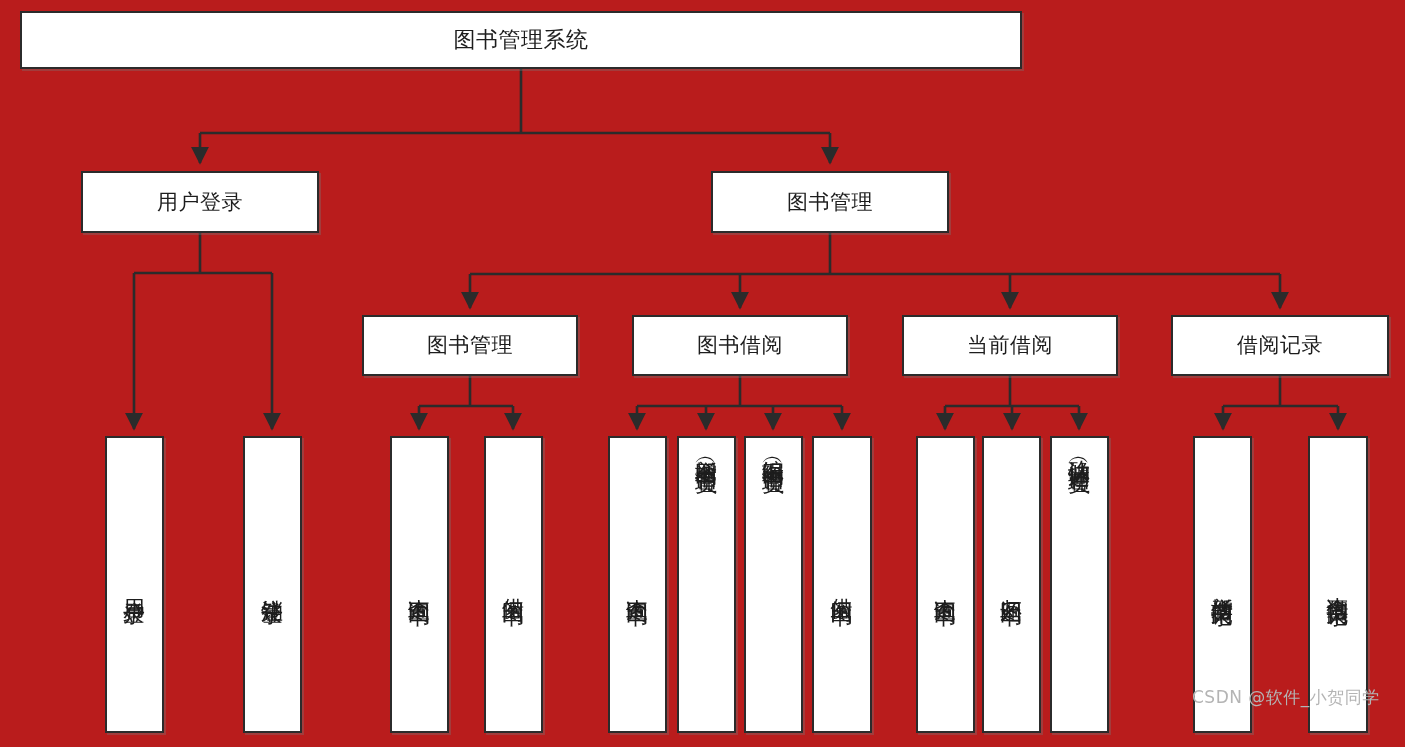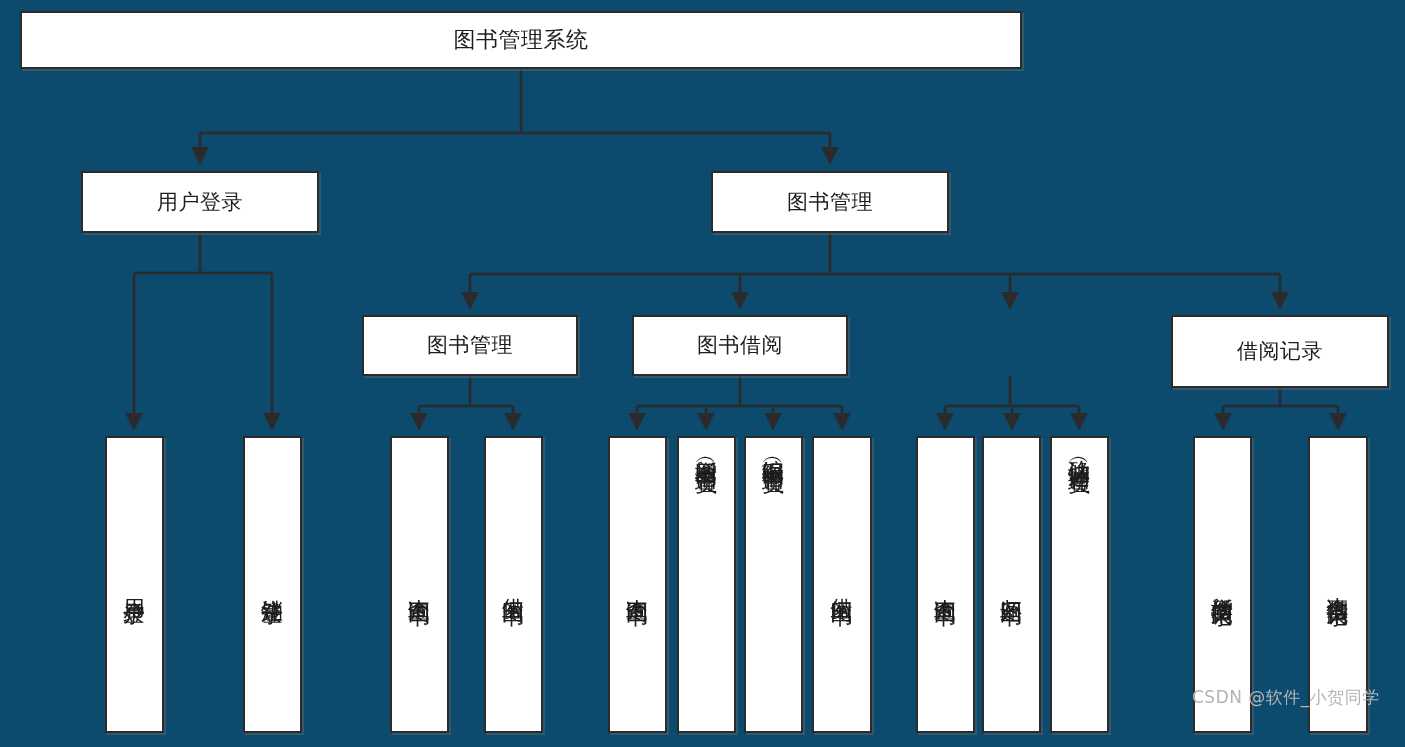--- a/index.html
+++ b/index.html
@@ -5,21 +5,21 @@
 <style>
   html, body {
     margin: 0;
     padding: 0;
     background: #ffffff;
   }
   #canvas {
     position: relative;
     width: 1405px;
     height: 747px;
-    background: #0c4a6e;
+    background: #b91c1c;
     font-family: "DejaVu Sans", "Liberation Sans", sans-serif;
     overflow: hidden;
   }
   #edges {
     position: absolute;
     left: 0;
     top: 0;
     width: 1405px;
     height: 747px;
     pointer-events: none;
@@ -139,21 +139,24 @@
   <div class="node horizontal" style="left:711px; top:171px; width:238px; height:62px;">
     <span class="label">图书管理</span>
   </div>
 
   <div class="node horizontal" style="left:362px; top:315px; width:216px; height:61px;">
     <span class="label">图书管理</span>
   </div>
   <div class="node horizontal" style="left:632px; top:315px; width:216px; height:61px;">
     <span class="label">图书借阅</span>
   </div>
-  <div class="node horizontal" style="left:1171px; top:315px; width:218px; height:73px;">
+  <div class="node horizontal" style="left:902px; top:315px; width:216px; height:61px;">
+    <span class="label">当前借阅</span>
+  </div>
+  <div class="node horizontal" style="left:1171px; top:315px; width:218px; height:61px;">
     <span class="label">借阅记录</span>
   </div>
 
   <div class="node vertical centered" style="left:105px; top:436px; width:59px; height:297px;">
     <span class="label">用户登录</span>
   </div>
   <div class="node vertical centered" style="left:243px; top:436px; width:59px; height:297px;">
     <span class="label">注销登录</span>
   </div>
 

